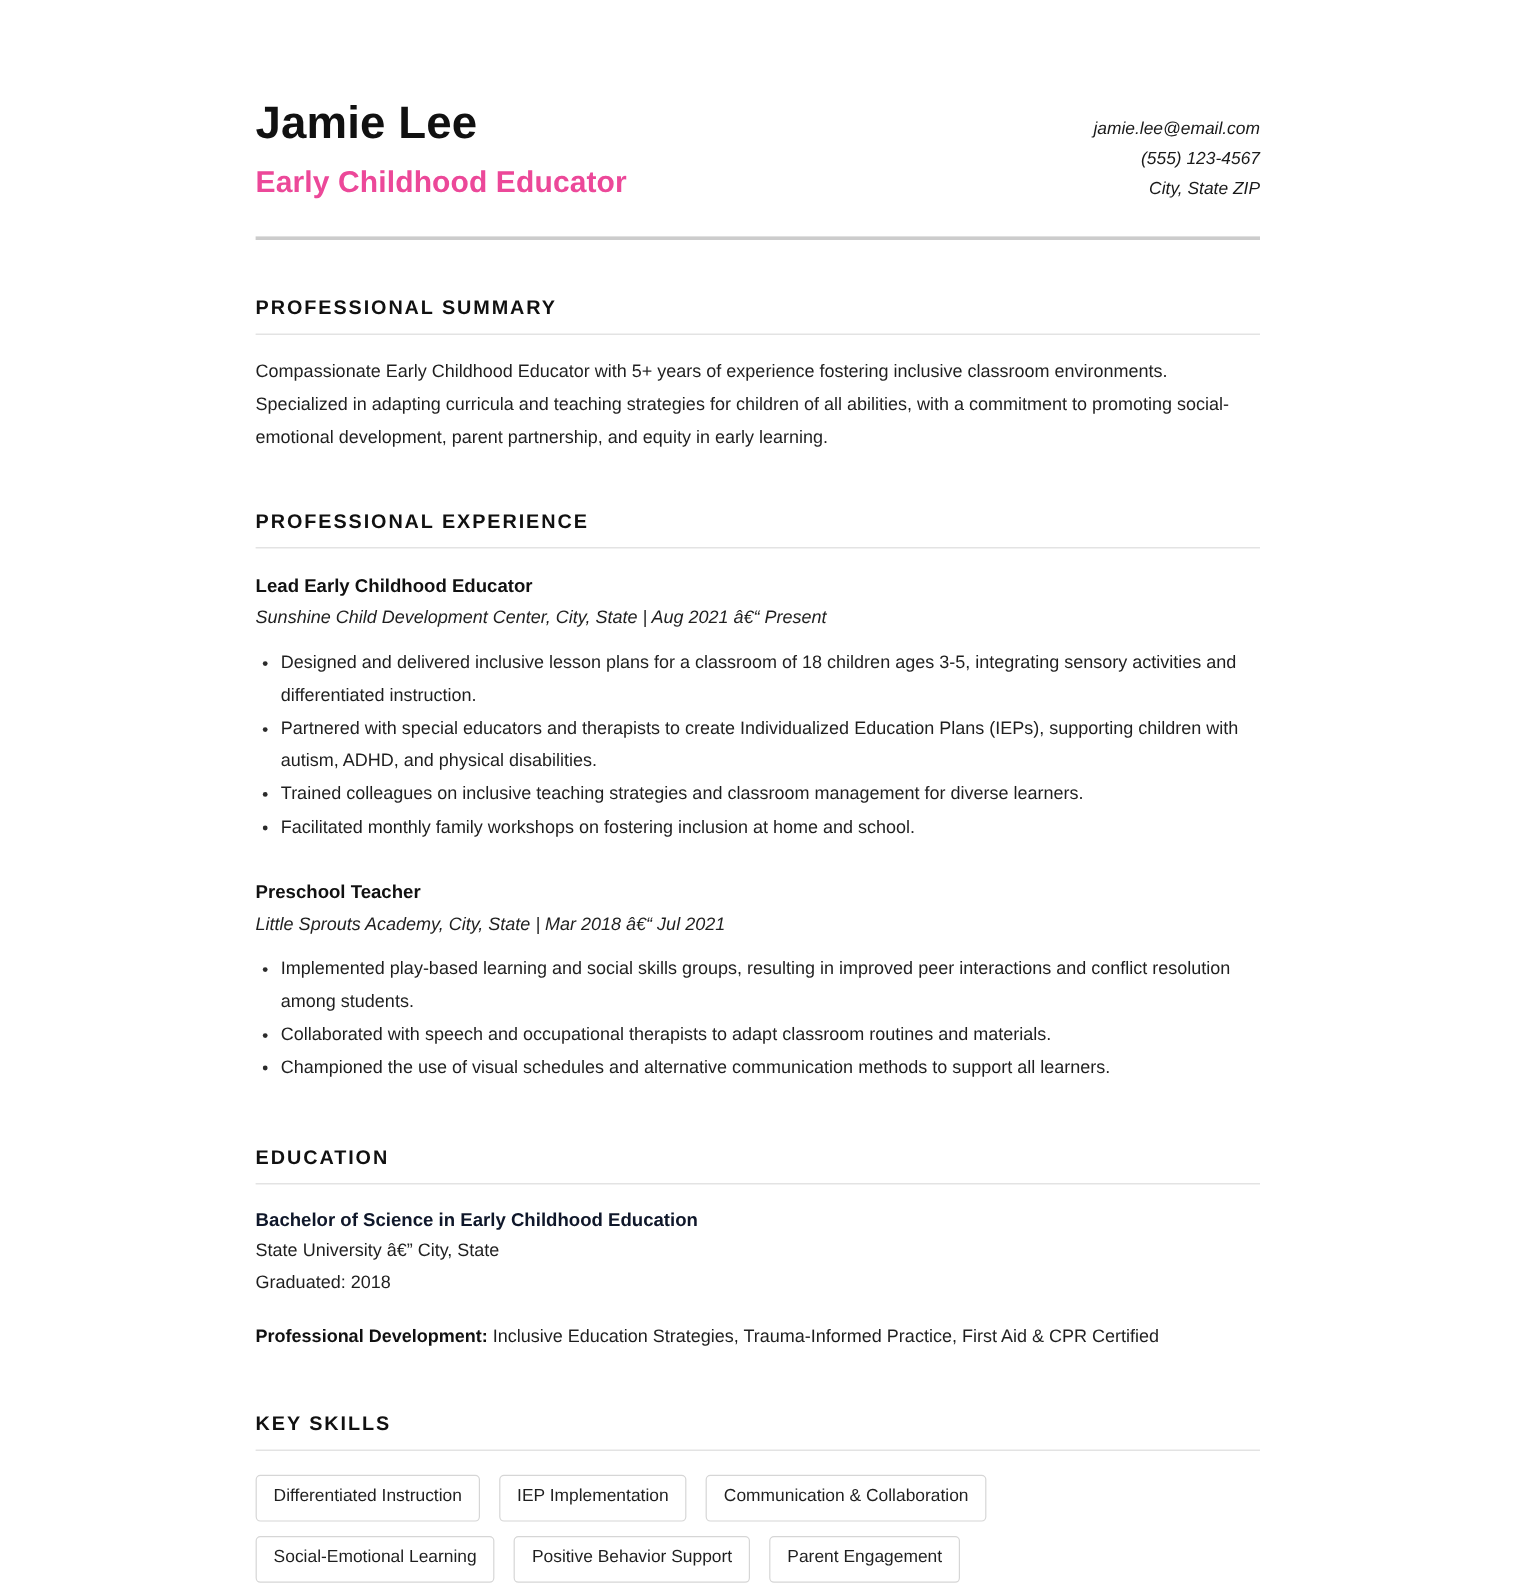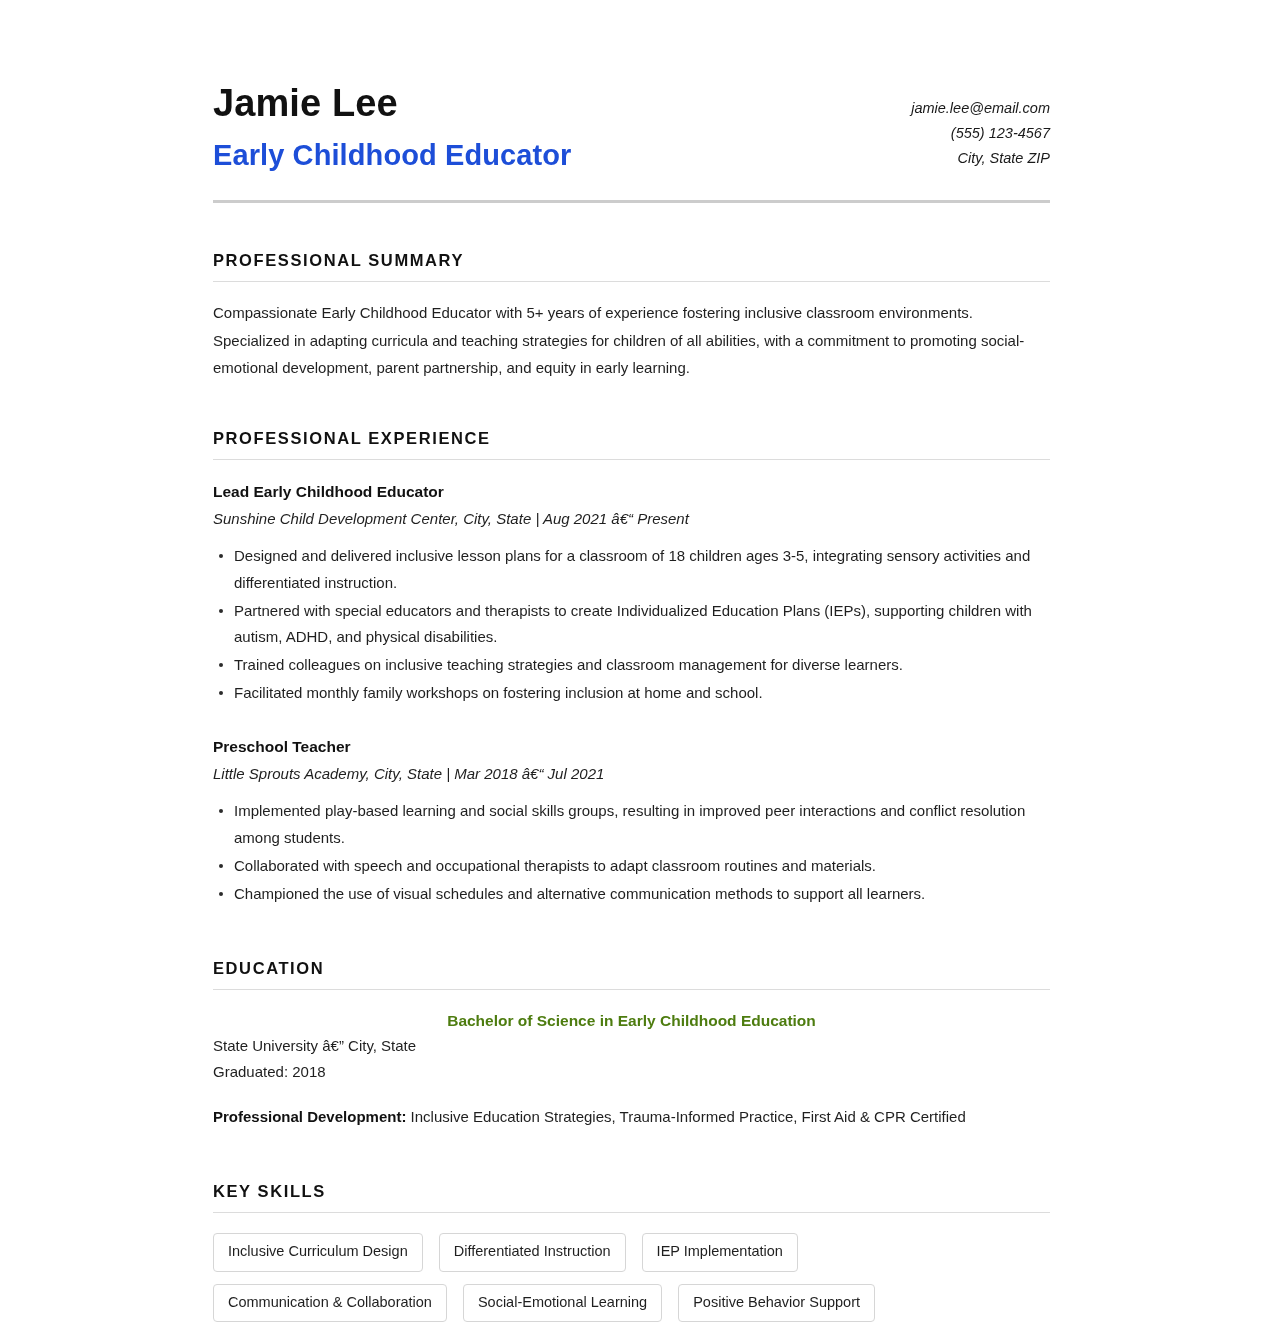--- a/index.html
+++ b/index.html
@@ -36,25 +36,25 @@
   }
   .name {
     font-size: 38px;
     font-weight: bold;
     line-height: 1.32;
     letter-spacing: 0.1px;
     color: #111111;
     margin: 0;
   }
   .headline {
-    font-size: 29px;
+    font-size: 25px;
     font-weight: bold;
     line-height: 1.32;
     letter-spacing: 0.1px;
-    color: #1d4ed8;
+    color: #ec4899;
     margin: 8px 0 0 0;
   }
   .contact {
     flex: 0 0 auto;
     text-align: right;
     padding-top: 18px;
     font-style: italic;
   }
   .contact-line {
     font-size: 14.5px;
@@ -142,24 +142,23 @@
     width: 4px;
     height: 4px;
     border-radius: 50%;
     background: #2b2b2b;
   }
 
   
   .edu-degree {
     font-size: 15.5px;
     font-weight: bold;
-    color: #4d7c0f;
+    color: #0f172a;
     line-height: 1.55;
     margin-top: 19px;
-    text-align: center;
   }
   .edu-line {
     font-size: 15px;
     color: #1f1f1f;
     line-height: 1.72;
   }
   .profdev {
     margin-top: 19px;
     font-size: 15px;
     color: #1f1f1f;
@@ -248,21 +247,20 @@
     <div class="profdev">
       <b>Professional Development:</b>
       <span>Inclusive Education Strategies, Trauma-Informed Practice, First Aid &amp; CPR Certified</span>
     </div>
   </div>
 
   <div class="section tight">
     <div class="section-title">KEY SKILLS</div>
     <div class="section-rule"></div>
     <div class="skills">
-      <span class="skill-tag">Inclusive Curriculum Design</span>
       <span class="skill-tag">Differentiated Instruction</span>
       <span class="skill-tag">IEP Implementation</span>
       <span class="skill-tag">Communication &amp; Collaboration</span>
       <span class="skill-tag">Social-Emotional Learning</span>
       <span class="skill-tag">Positive Behavior Support</span>
       <span class="skill-tag">Parent Engagement</span>
       <span class="skill-tag">Classroom Management</span>
     </div>
   </div>
 

